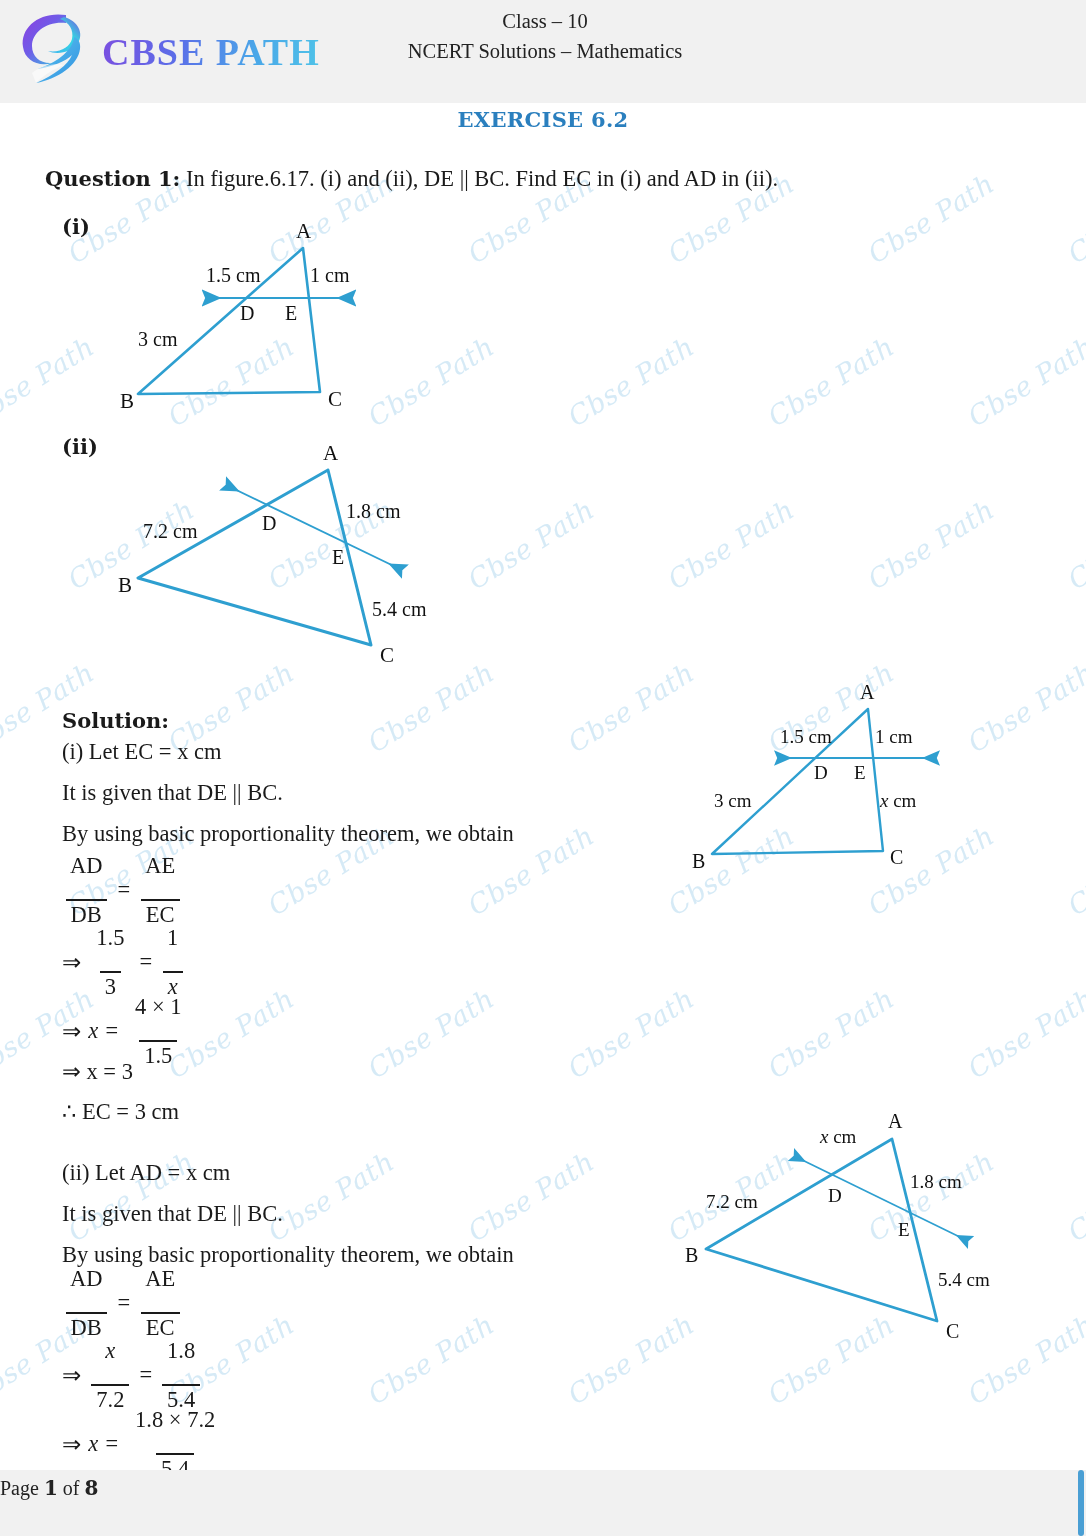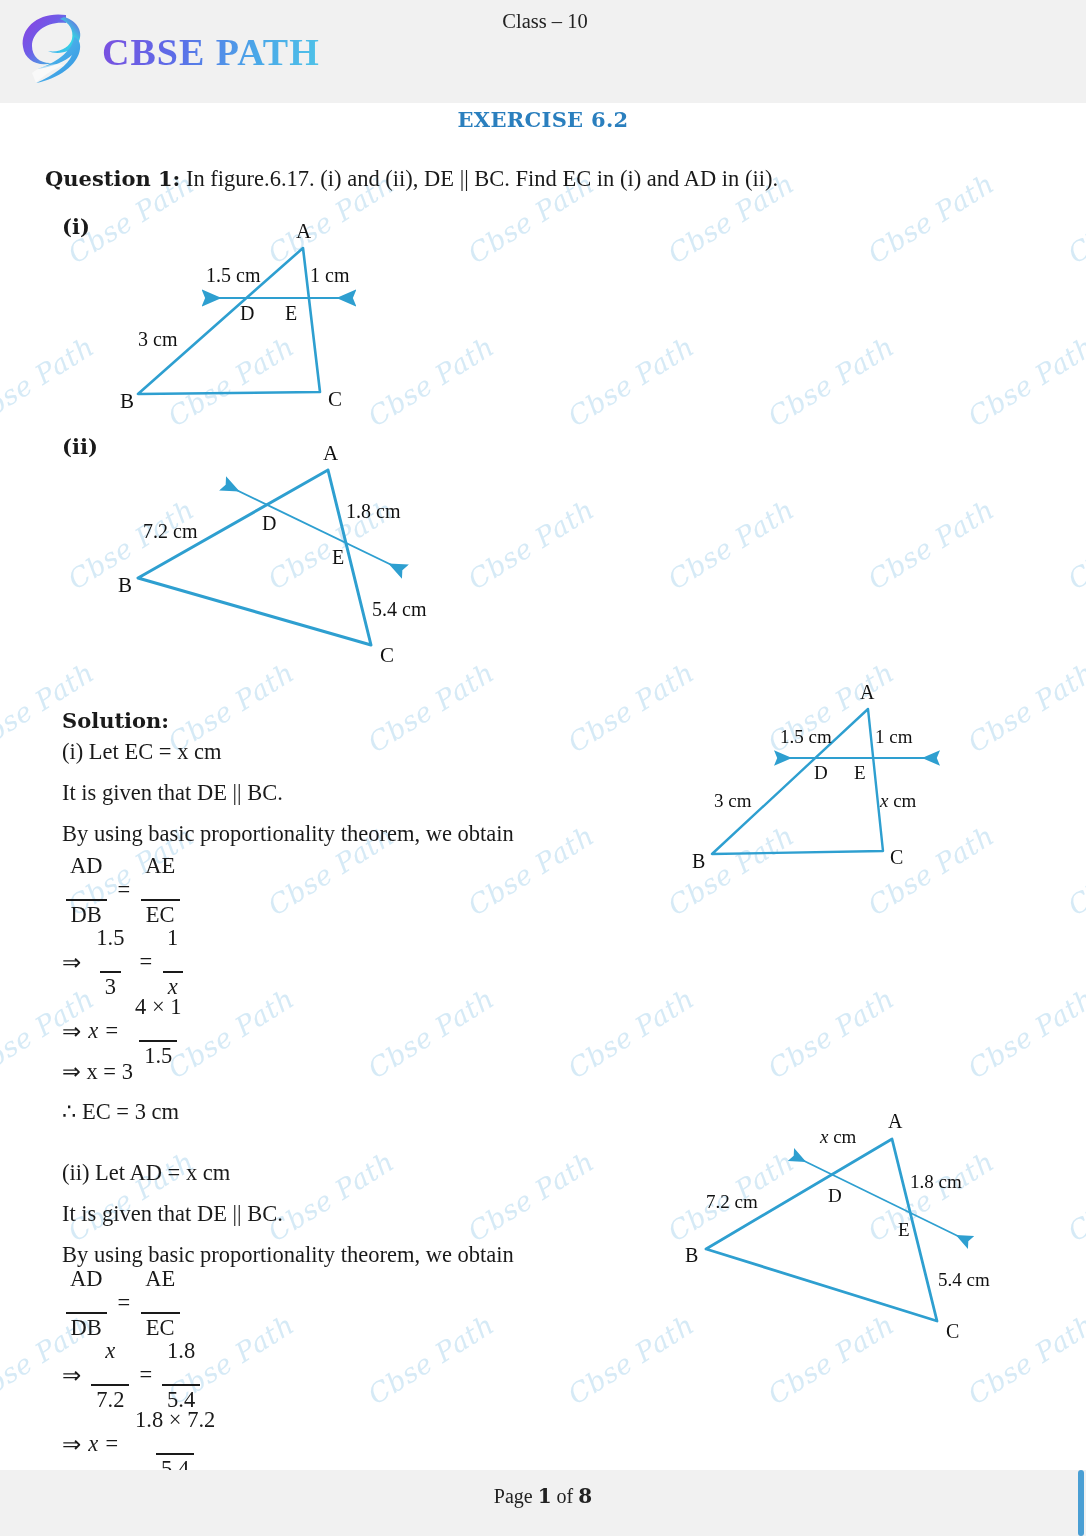--- a/index.html
+++ b/index.html
@@ -143,23 +143,22 @@
   #footer {
     position: absolute;
     left: 0; top: 1470px;
     width: 1086px;
     height: 66px;
     background: #f1f1f1;
     z-index: 4;
   }
   #footer-text {
     position: absolute;
-    left: 0; top: 14px;
+    left: 0; top: 6px;
     width: 1086px;
-    text-align: center;
     font-size: 20px;
     color: #222;
   }
   #footer-text b { font-family: "DejaVu Serif", serif; }
   #scrollbar-thumb {
     position: absolute;
     right: 2px; top: 1470px;
     width: 6px; height: 66px;
     background: #4a9fd4;
     border-radius: 3px;
@@ -255,20 +254,21 @@
         <path d="M52 8 C26 4 6 20 9 40 C11 54 25 60 38 56 C27 57 18 50 18 39 C18 25 33 14 52 16 Z" fill="url(#g1)"></path>
         <path d="M50 10 C64 14 70 26 64 36 C58 46 42 48 34 44 C46 46 56 40 58 32 C60 23 55 15 46 12 Z" fill="url(#g2)"></path>
         <path d="M60 30 C58 46 40 56 24 62 C38 60 52 54 58 48 C54 58 40 68 22 76 C44 72 64 58 66 42 C67 36 64 31 60 30 Z" fill="url(#g3)"></path>
         <path d="M18 66 C28 58 42 56 50 58 C40 62 30 68 22 76 Z" fill="#ffffff" opacity="0.55"></path>
       </svg>
     </div>
     <div id="logo-text">CBSE PATH</div>
   </div>
   <div id="header-titles">
     <div>Class – 10</div>
+    <div>NCERT Solutions – Mathematics</div>
   </div>
 </div>
 
 <div id="exercise-heading">EXERCISE 6.2</div>
 
 <div id="content">
 
   <div class="qline">
     <b>Question 1:</b><span> In figure.6.17. (i) and (ii), DE || BC. Find EC in (i) and AD in (ii).</span>
   </div>

